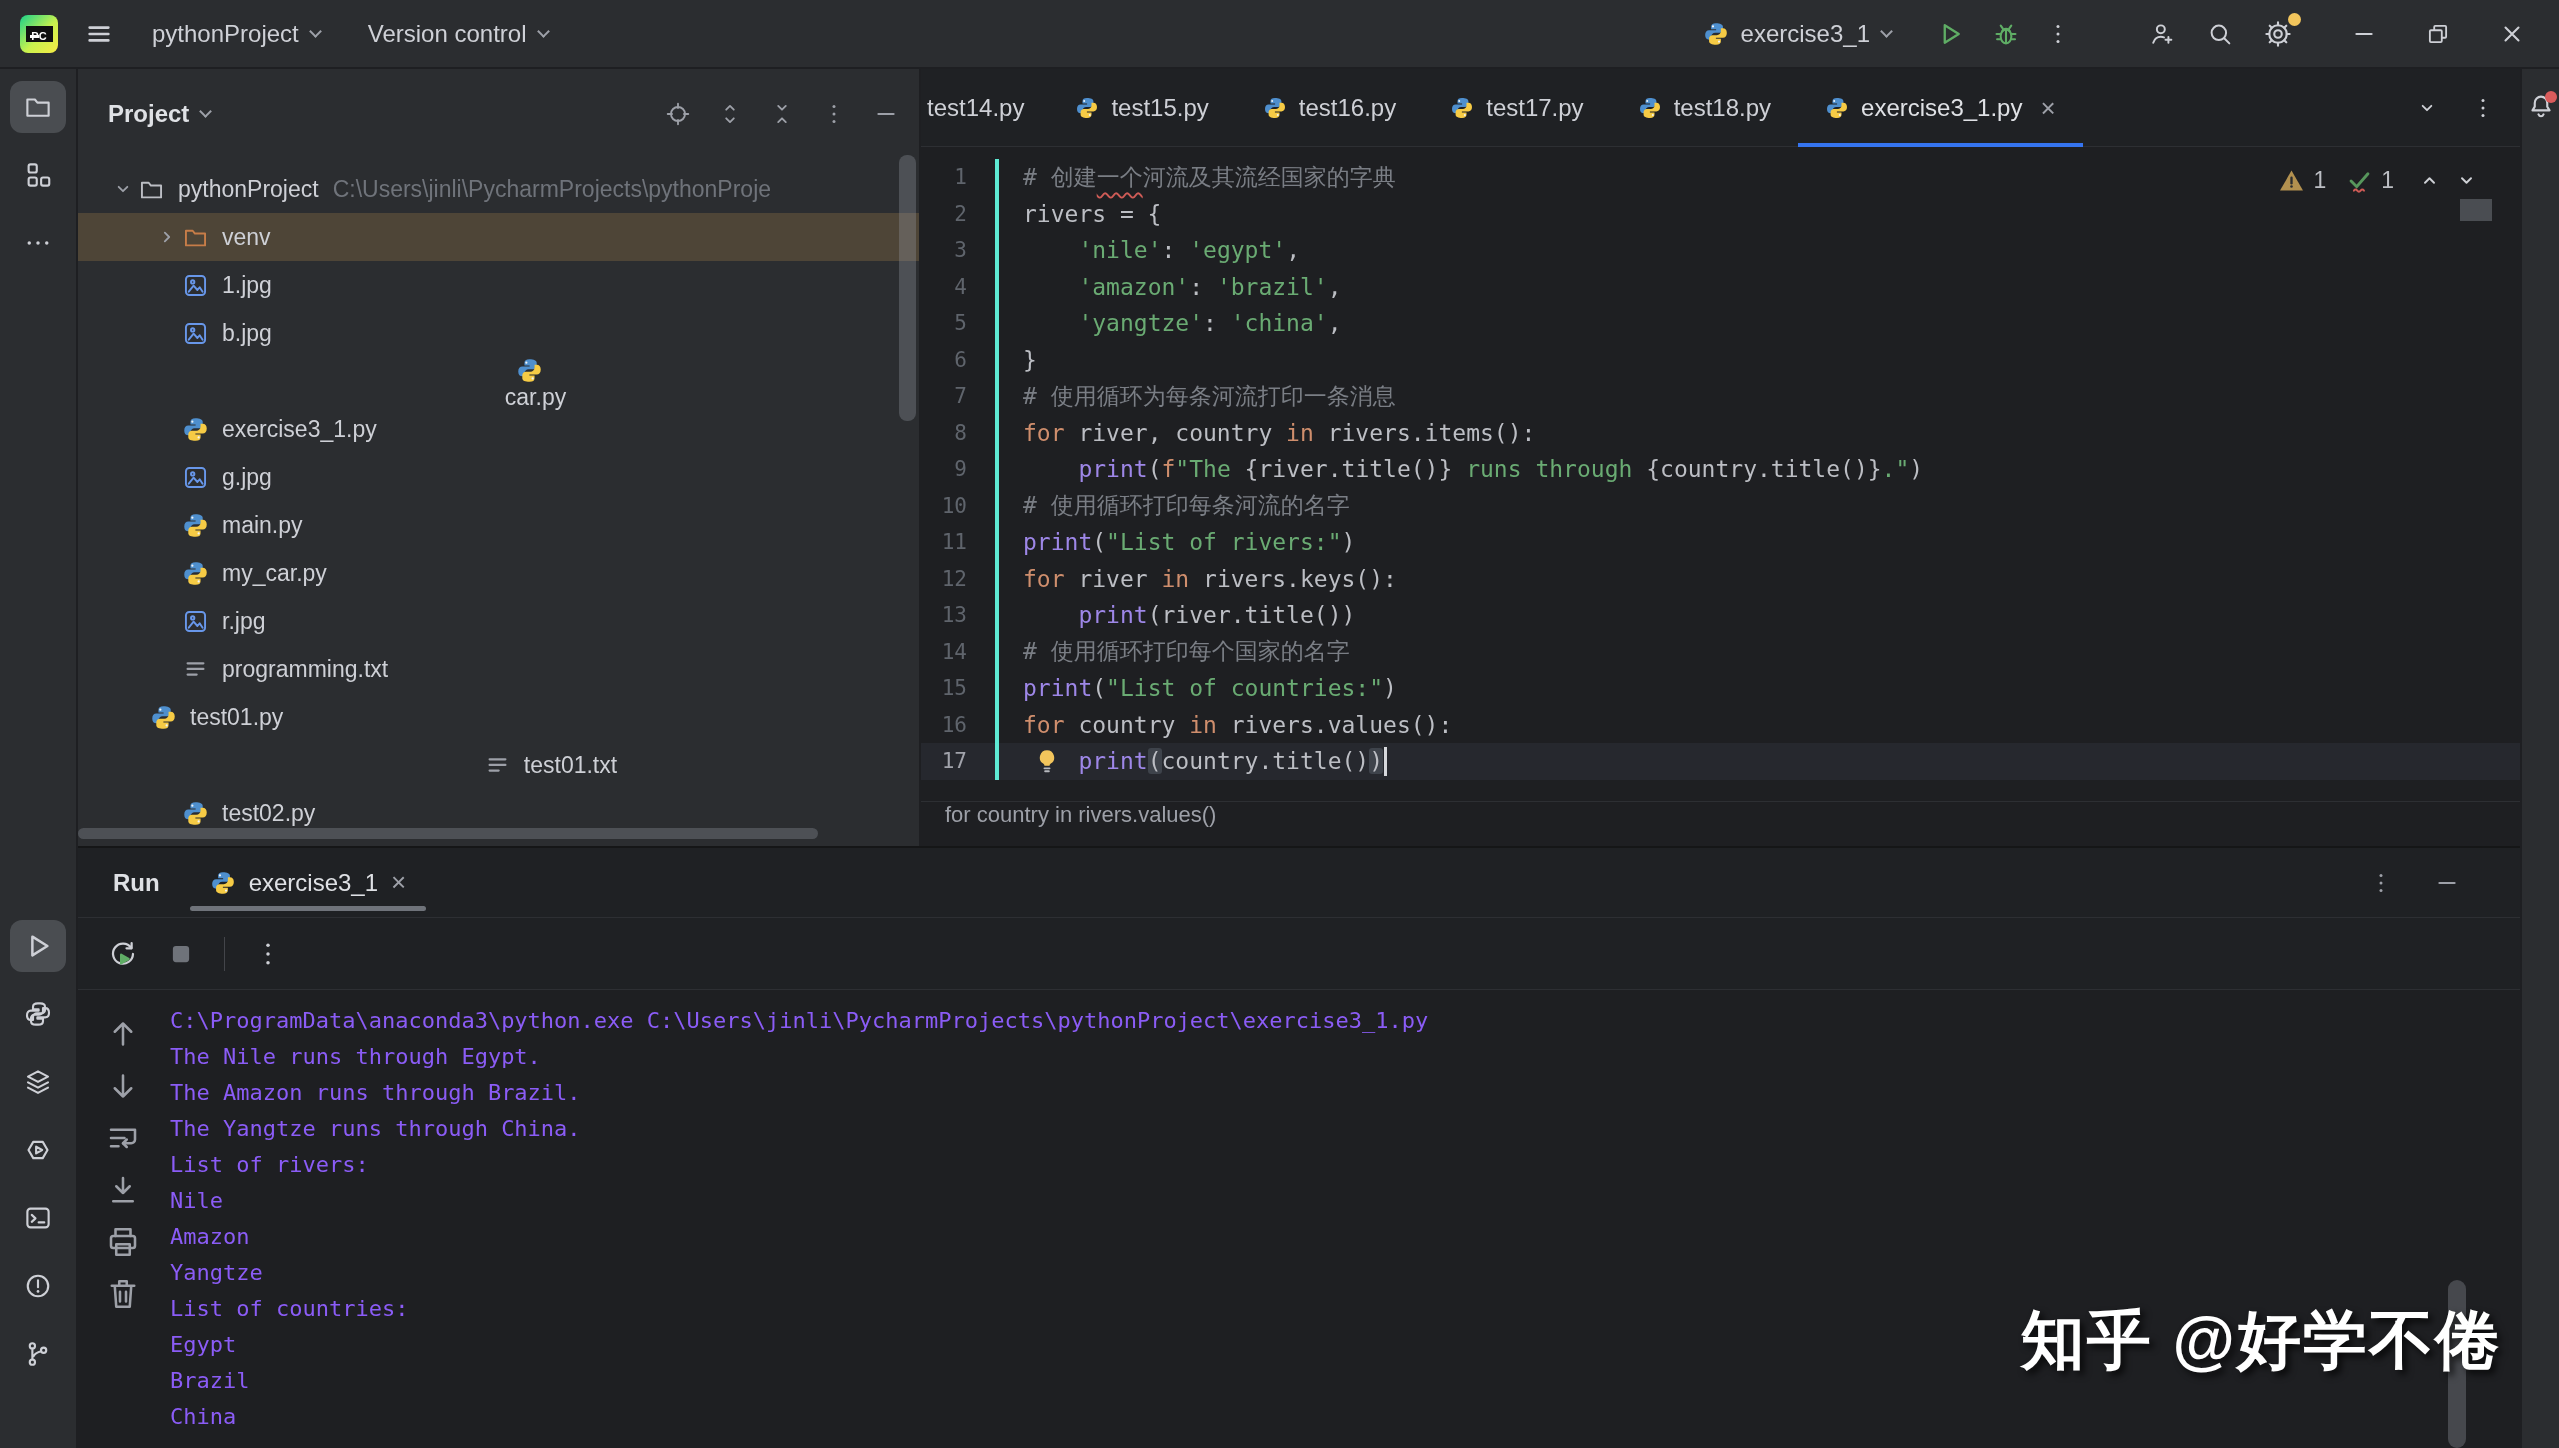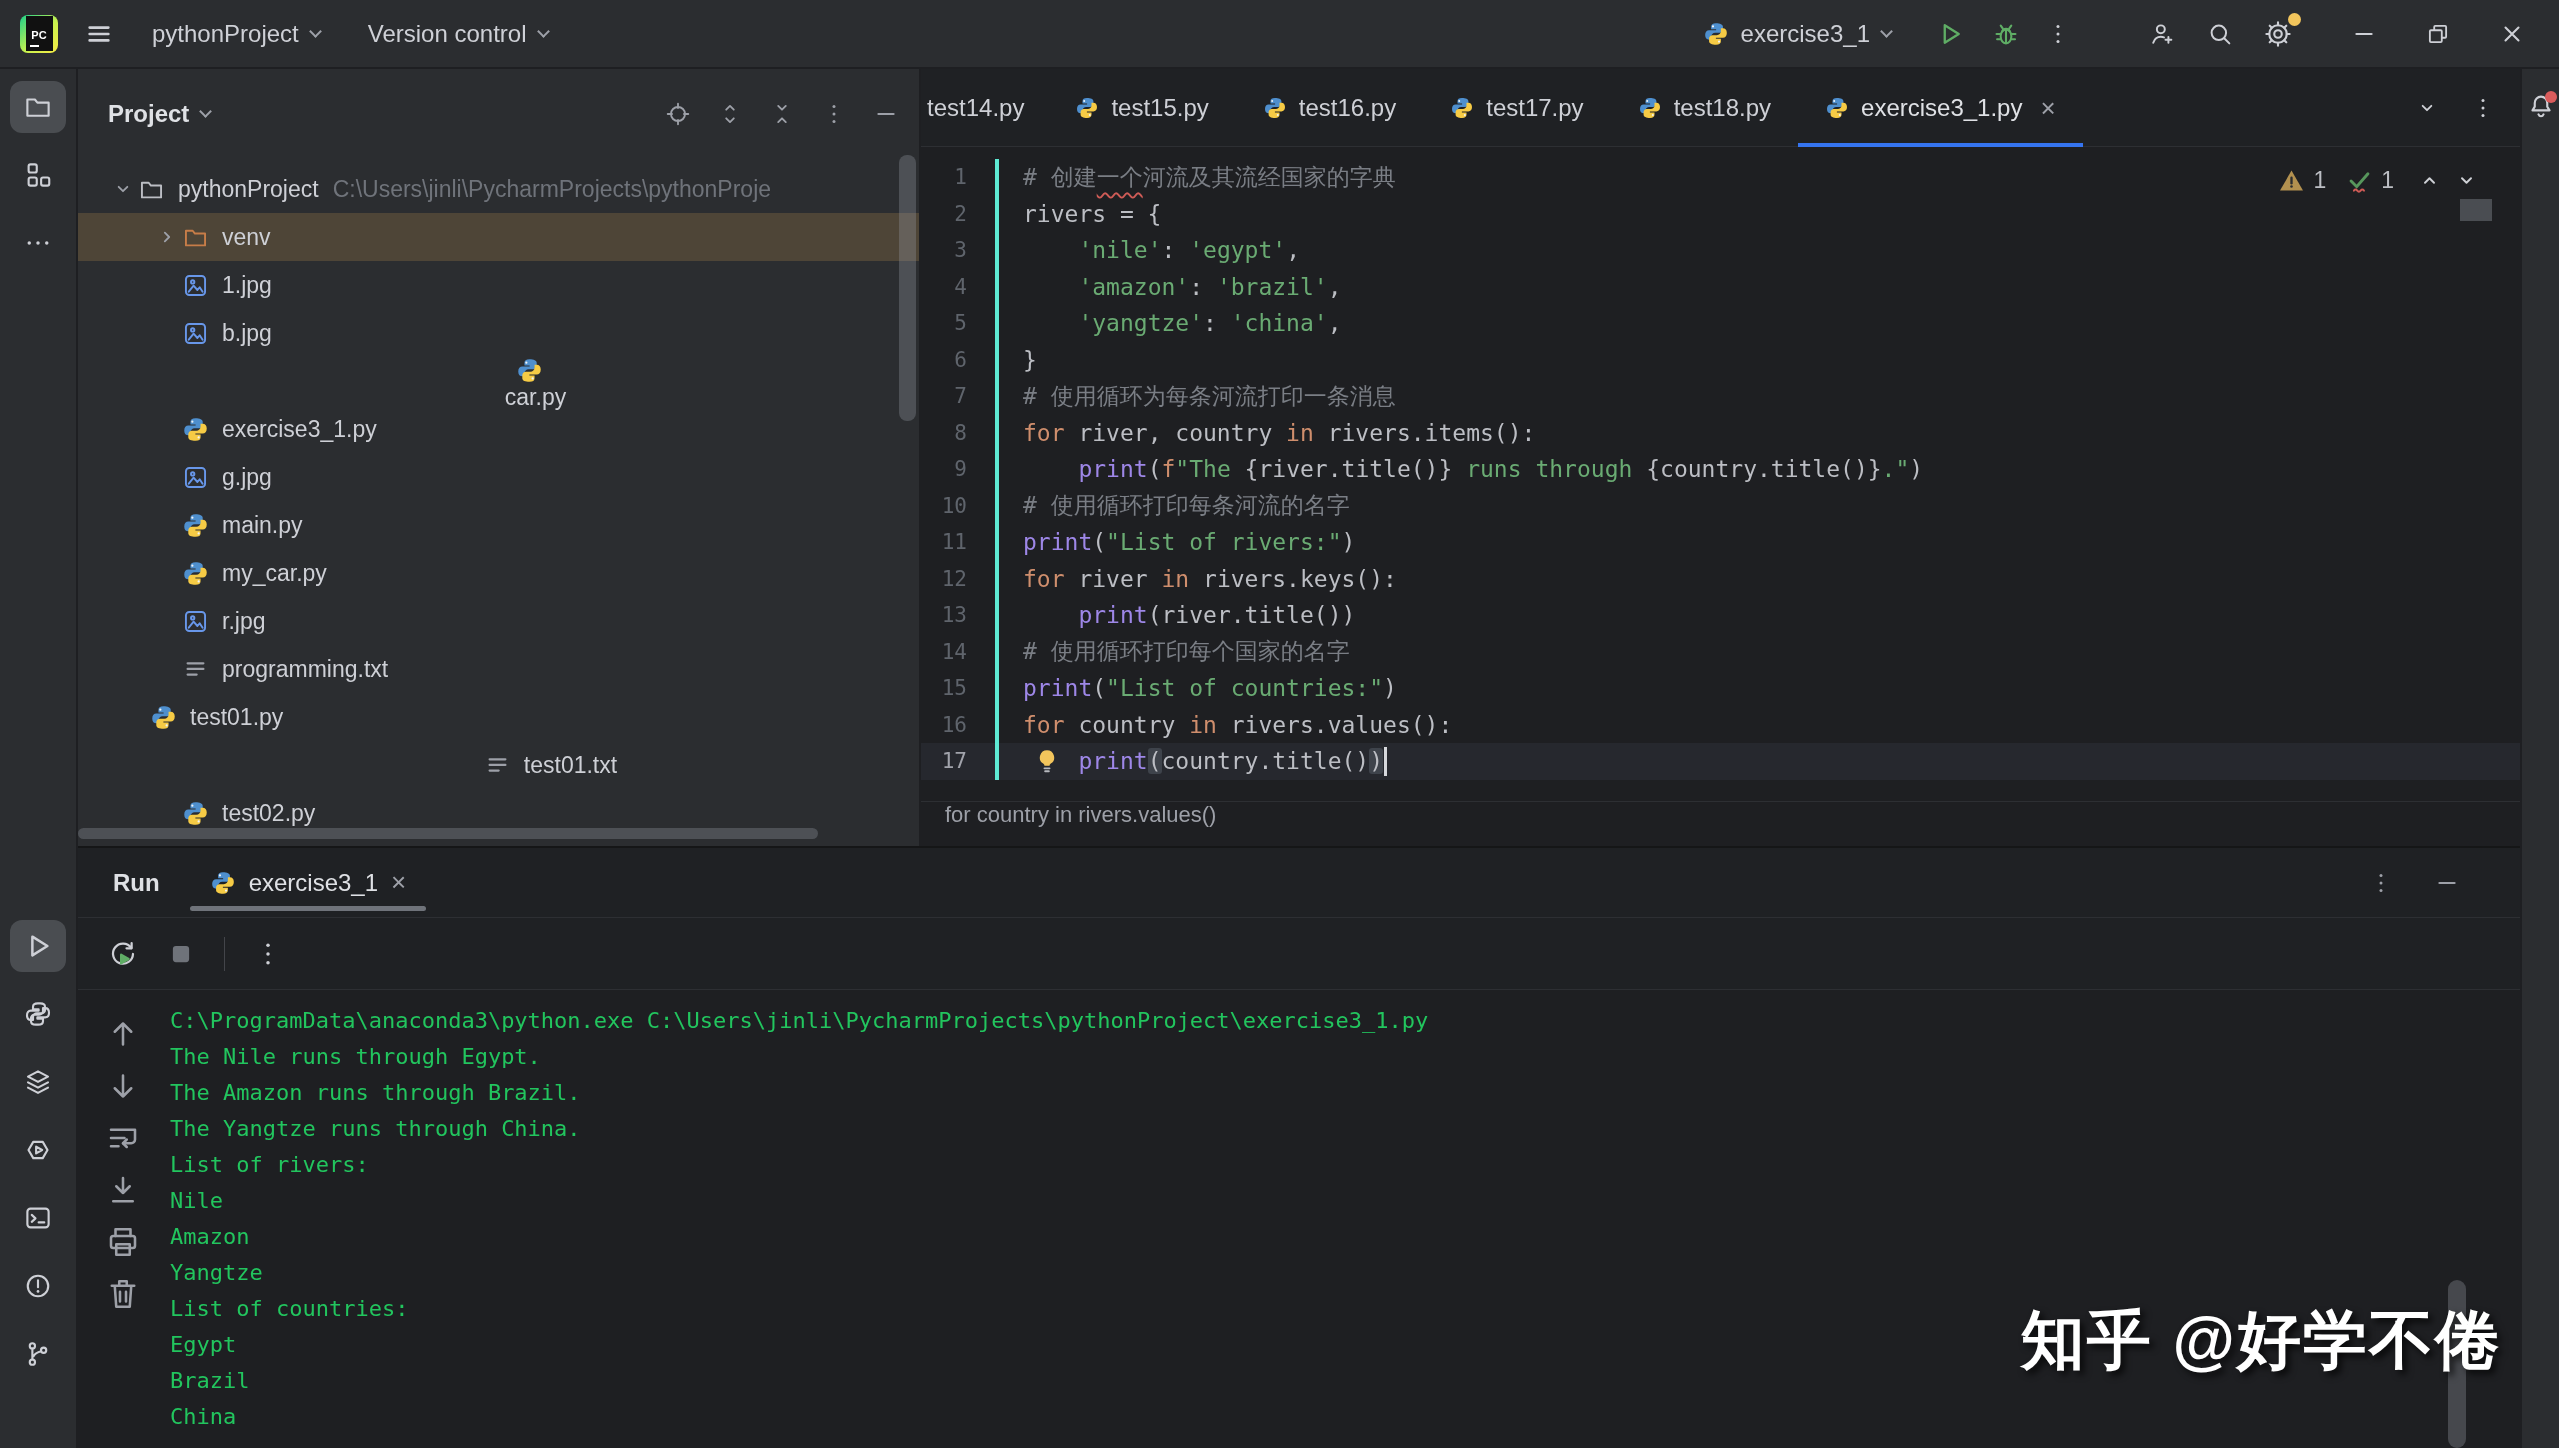--- a/index.html
+++ b/index.html
@@ -10,22 +10,22 @@
   }
   .icon svg { width:100%; height:100%; display:block; }
   .icon { display:inline-flex; align-items:center; justify-content:center; flex:none; }
 
   
   .titlebar { position:absolute; top:0; left:0; right:0; height:68px; background:#2b2d30;
     border-bottom:1px solid #1e1f22; display:flex; align-items:center; z-index:10; }
   .pc-logo { width:38px; height:38px; margin-left:20px; border-radius:8px;
     background:linear-gradient(135deg,#1ad08a 0%,#c8f24e 55%,#f7eb45 100%);
     display:flex; align-items:center; justify-content:center; }
-  .pc-logo .inner { width:27px; height:35px; background:#111; color:#fff; font-size:11px; font-weight:bold;
-    display:flex; align-items:flex-start; justify-content:center; padding-top:13px; position:relative; }
+  .pc-logo .inner { width:27px; height:16px; background:#111; color:#fff; font-size:11px; font-weight:bold;
+    display:flex; align-items:flex-start; justify-content:center; padding-top:4px; position:relative; }
   .pc-logo .inner::after { content:""; position:absolute; left:4px; bottom:4px; width:9px; height:2.5px; background:#fff; }
   .tb-btn { width:38px; height:38px; color:#ced0d6; border-radius:8px; display:flex; align-items:center; justify-content:center; }
   .tb-btn .icon, .tb-btn { flex:none; }
   .menu-item { display:flex; align-items:center; color:#ced0d6; font-size:24px; }
   .chev { width:9px; height:9px; border-right:2px solid #9da0a8; border-bottom:2px solid #9da0a8;
     transform:rotate(45deg); margin-left:12px; margin-top:-5px; }
   .tb-right { margin-left:auto; display:flex; align-items:center; padding-right:28px; }
   .runcfg { display:flex; align-items:center; color:#ced0d6; font-size:24px; }
   .i26 { width:26px; height:26px; }
   .i28 { width:28px; height:28px; }
@@ -117,21 +117,21 @@
   .run-tab .tab-close { color:#9da0a8; font-size:26px; }
   .run-header-end { margin-left:auto; display:flex; align-items:center; gap:40px; padding-right:60px; color:#9da0a8; }
   .run-toolbar { height:72px; display:flex; align-items:center; gap:28px; padding-left:30px; border-bottom:1px solid #2d2f33; }
   .run-toolbar .icon { width:30px; height:30px; color:#ced0d6; }
   .rt-divider { width:1px; height:34px; background:#43454a; }
   .console-wrap { position:relative; flex:1; background:#1e1f22; }
   .console-gutter { position:absolute; left:0; top:0; bottom:0; width:90px; display:flex;
     flex-direction:column; align-items:center; padding-top:26px; gap:16px; color:#9da0a8; }
   .console-gutter .icon { width:36px; height:36px; }
   .console { margin-left:92px; padding-top:13px; font-family:"DejaVu Sans Mono","Liberation Mono",monospace;
-    font-size:22px; line-height:36px; color:#22c55e; white-space:pre; }
+    font-size:22px; line-height:36px; color:#8b5cf6; white-space:pre; }
   .console-thumb { position:absolute; right:54px; bottom:0; width:18px; height:168px; background:#46484d; border-radius:9px; }
 
   .watermark { position:absolute; right:58px; bottom:64px; font-size:64px; font-weight:bold; color:#ffffff;
     text-shadow:4px 4px 7px rgba(0,0,0,.75); z-index:40; letter-spacing:2px; }
 </style>
 </head>
 <body>
 
 <div class="titlebar">
   <div class="pc-logo">

